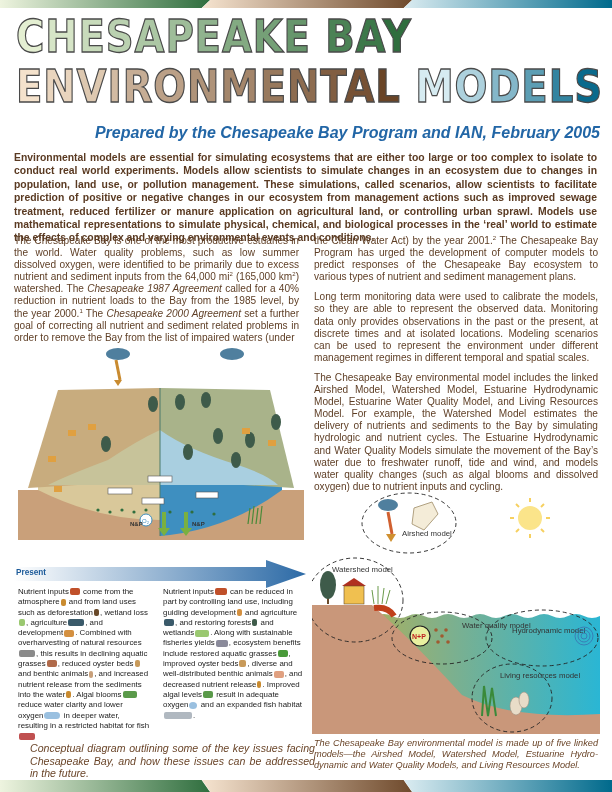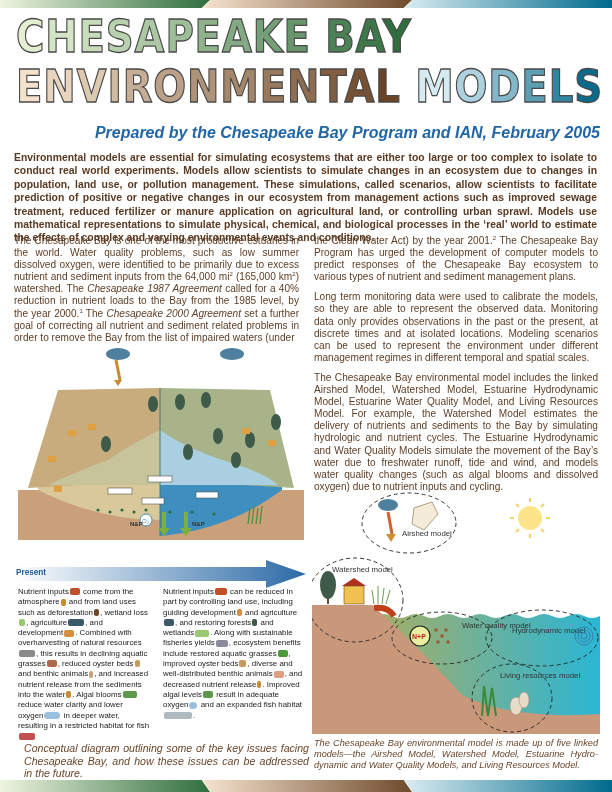--- a/index.html
+++ b/index.html
@@ -34,21 +34,21 @@
   .pt-label { position:absolute; font-size:8.2px; font-weight:bold; }
   .present-label { left:16px; top:568px; color:#1c5a99; }
   .target-label { left:246px; top:568px; color:#ffffff;margin-top:48px; }
 
   .smallcol { position:absolute; font-size:7.9px; line-height:10.3px; color:#222222; }
   .sc1 { left:18px; top:587px; width:132px; }
   .sc2 { left:163px; top:587px; width:140px; }
   .ic { display:inline-block; width:10px; height:7px; border-radius:2px; vertical-align:middle; margin:0 1px; }
 
   .caption { position:absolute; font-style:italic; font-size:10.6px; line-height:12.6px; color:#6a4529; text-align:justify; }
-  .cap1 { left:24px; top:742px; width:285px; }
+  .cap1 { left:30px; top:742px; width:285px; }
   .cap2 { left:314px; top:738px; width:284px; font-size:9.2px; line-height:11.2px; }
 
   .model-diagram { position:absolute; left:312px; top:490px; width:296px; height:244px; }
 </style>
 </head>
 <body>
 
 <div class="stripe top">
   <div class="seg green"></div>
   <div class="seg brown"></div>

